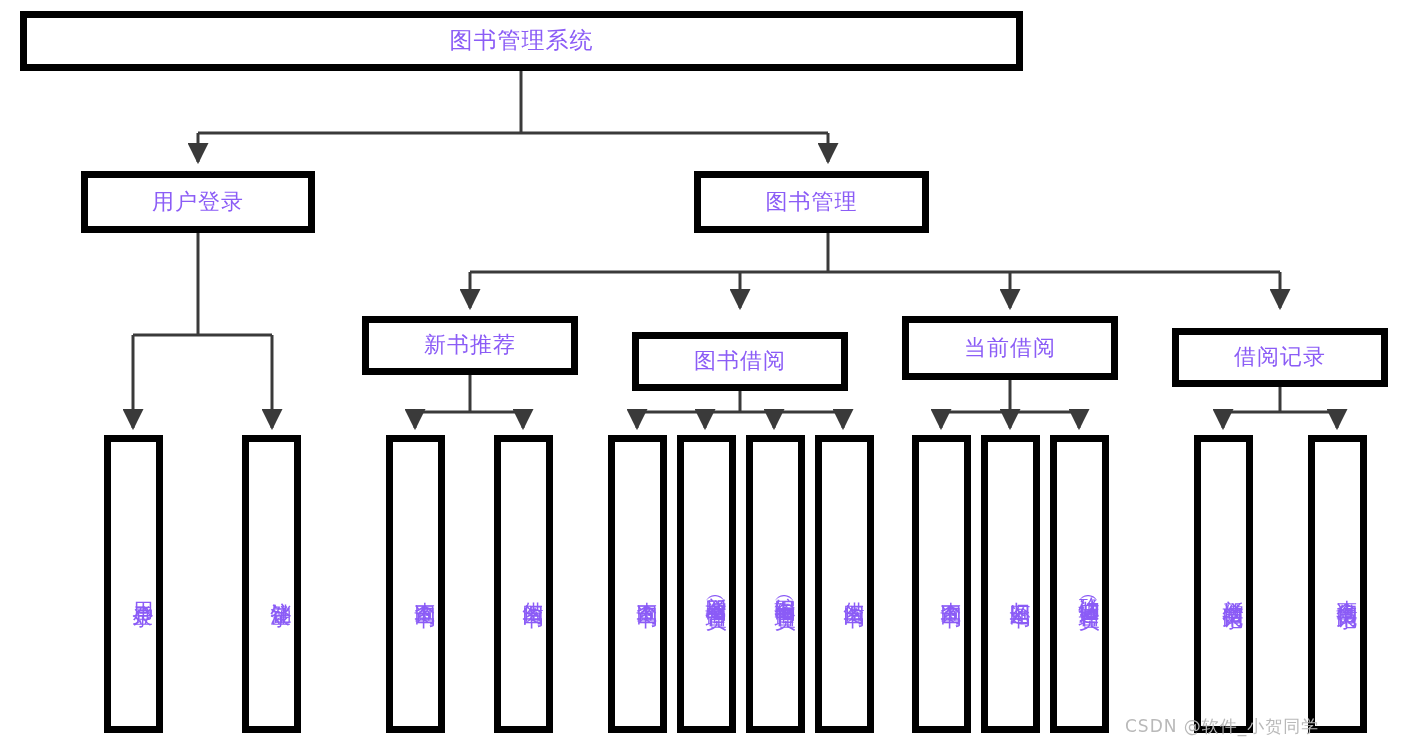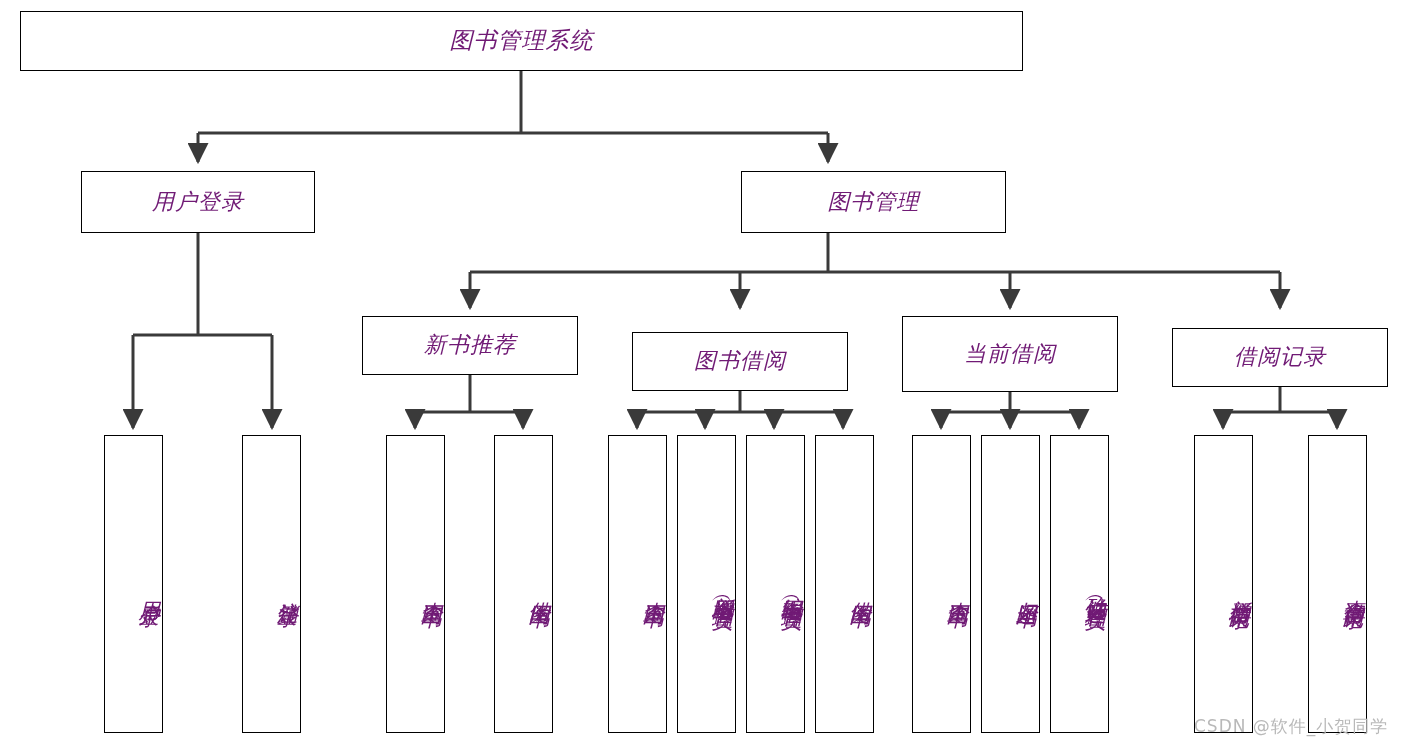--- a/index.html
+++ b/index.html
@@ -21,28 +21,27 @@
     position: absolute;
     left: 0;
     top: 0;
     width: 1405px;
     height: 747px;
     pointer-events: none;
   }
   .node {
     position: absolute;
     box-sizing: border-box;
-    border: 1px solid #000000;
+    border: 7px solid #000000;
     background: #ffffff;
     display: flex;
     align-items: center;
     justify-content: center;
-    color: #701a75;
+    color: #8b5cf6;
     text-align: center;
-    font-style: italic;
   }
   .node.h {
     font-size: 22px;
     line-height: 1.1;
     letter-spacing: 1px;
   }
   .node.root {
     font-size: 23px;
   }
   .node.v {
@@ -125,31 +124,31 @@
     </g>
   </svg>
 
   <div class="node h root" style="left:20px; top:11px; width:1003px; height:60px;">
     <span>图书管理系统</span>
   </div>
 
   <div class="node h" style="left:81px; top:171px; width:234px; height:62px;">
     <span>用户登录</span>
   </div>
-  <div class="node h" style="left:741px; top:171px; width:265px; height:62px;">
+  <div class="node h" style="left:694px; top:171px; width:235px; height:62px;">
     <span>图书管理</span>
   </div>
 
   <div class="node h" style="left:362px; top:316px; width:216px; height:59px;justify-content:center;">
     <span>新书推荐</span>
   </div>
   <div class="node h" style="left:632px; top:332px; width:216px; height:59px;">
     <span>图书借阅</span>
   </div>
-  <div class="node h" style="left:902px; top:316px; width:216px; height:76px;">
+  <div class="node h" style="left:902px; top:316px; width:216px; height:64px;">
     <span>当前借阅</span>
   </div>
   <div class="node h" style="left:1172px; top:316px; width:216px; height:59px;margin-top:12px;">
     <span>借阅记录</span>
   </div>
 
   <div class="node v" style="left:104px; top:435px; width:59px; height:298px;">
     <span class="vtxt">用户登录</span>
   </div>
   <div class="node v" style="left:242px; top:435px; width:59px; height:298px;">
@@ -186,15 +185,15 @@
     <span class="vtxt">确认归还（管理员）</span>
   </div>
 
   <div class="node v" style="left:1194px; top:435px; width:59px; height:298px;">
     <span class="vtxt">新增借阅记录</span>
   </div>
   <div class="node v" style="left:1308px; top:435px; width:59px; height:298px;">
     <span class="vtxt">查询借阅记录</span>
   </div>
 
-  <div class="watermark" style="left:1194px; top:715px;">CSDN @软件_小贺同学</div>
+  <div class="watermark" style="left:1125px; top:715px;">CSDN @软件_小贺同学</div>
 
 </div>
 
 </body></html>

